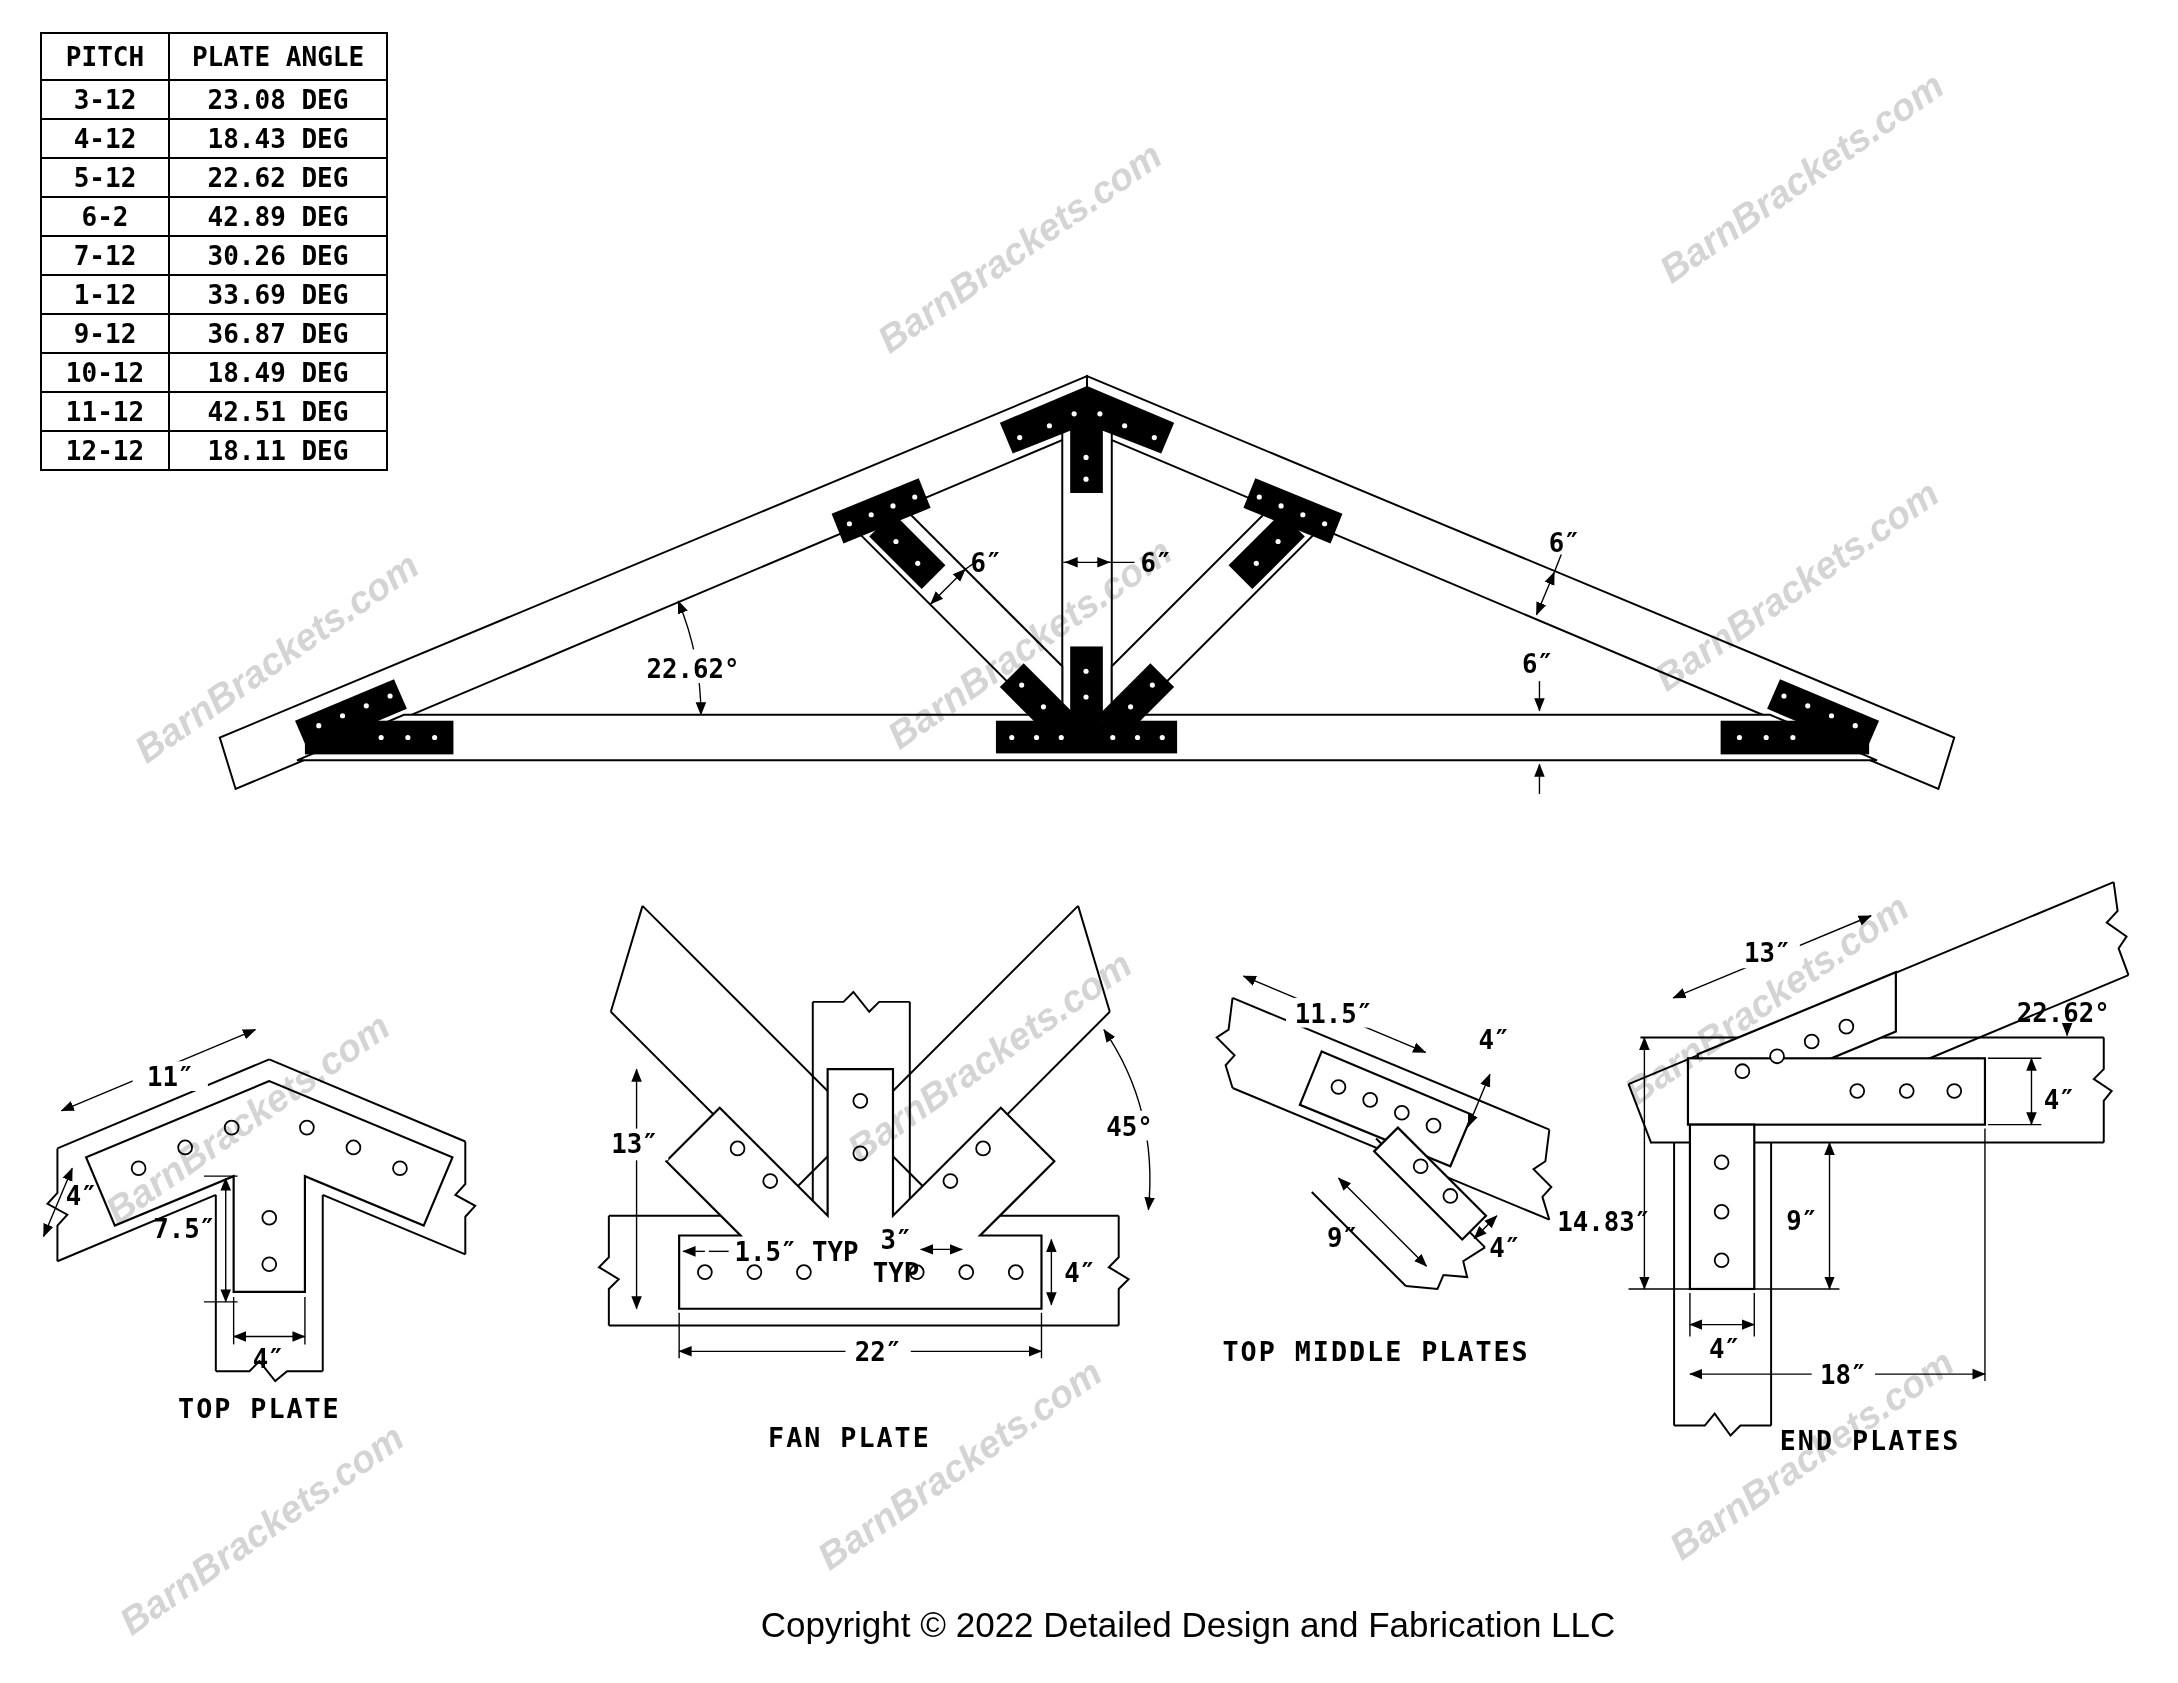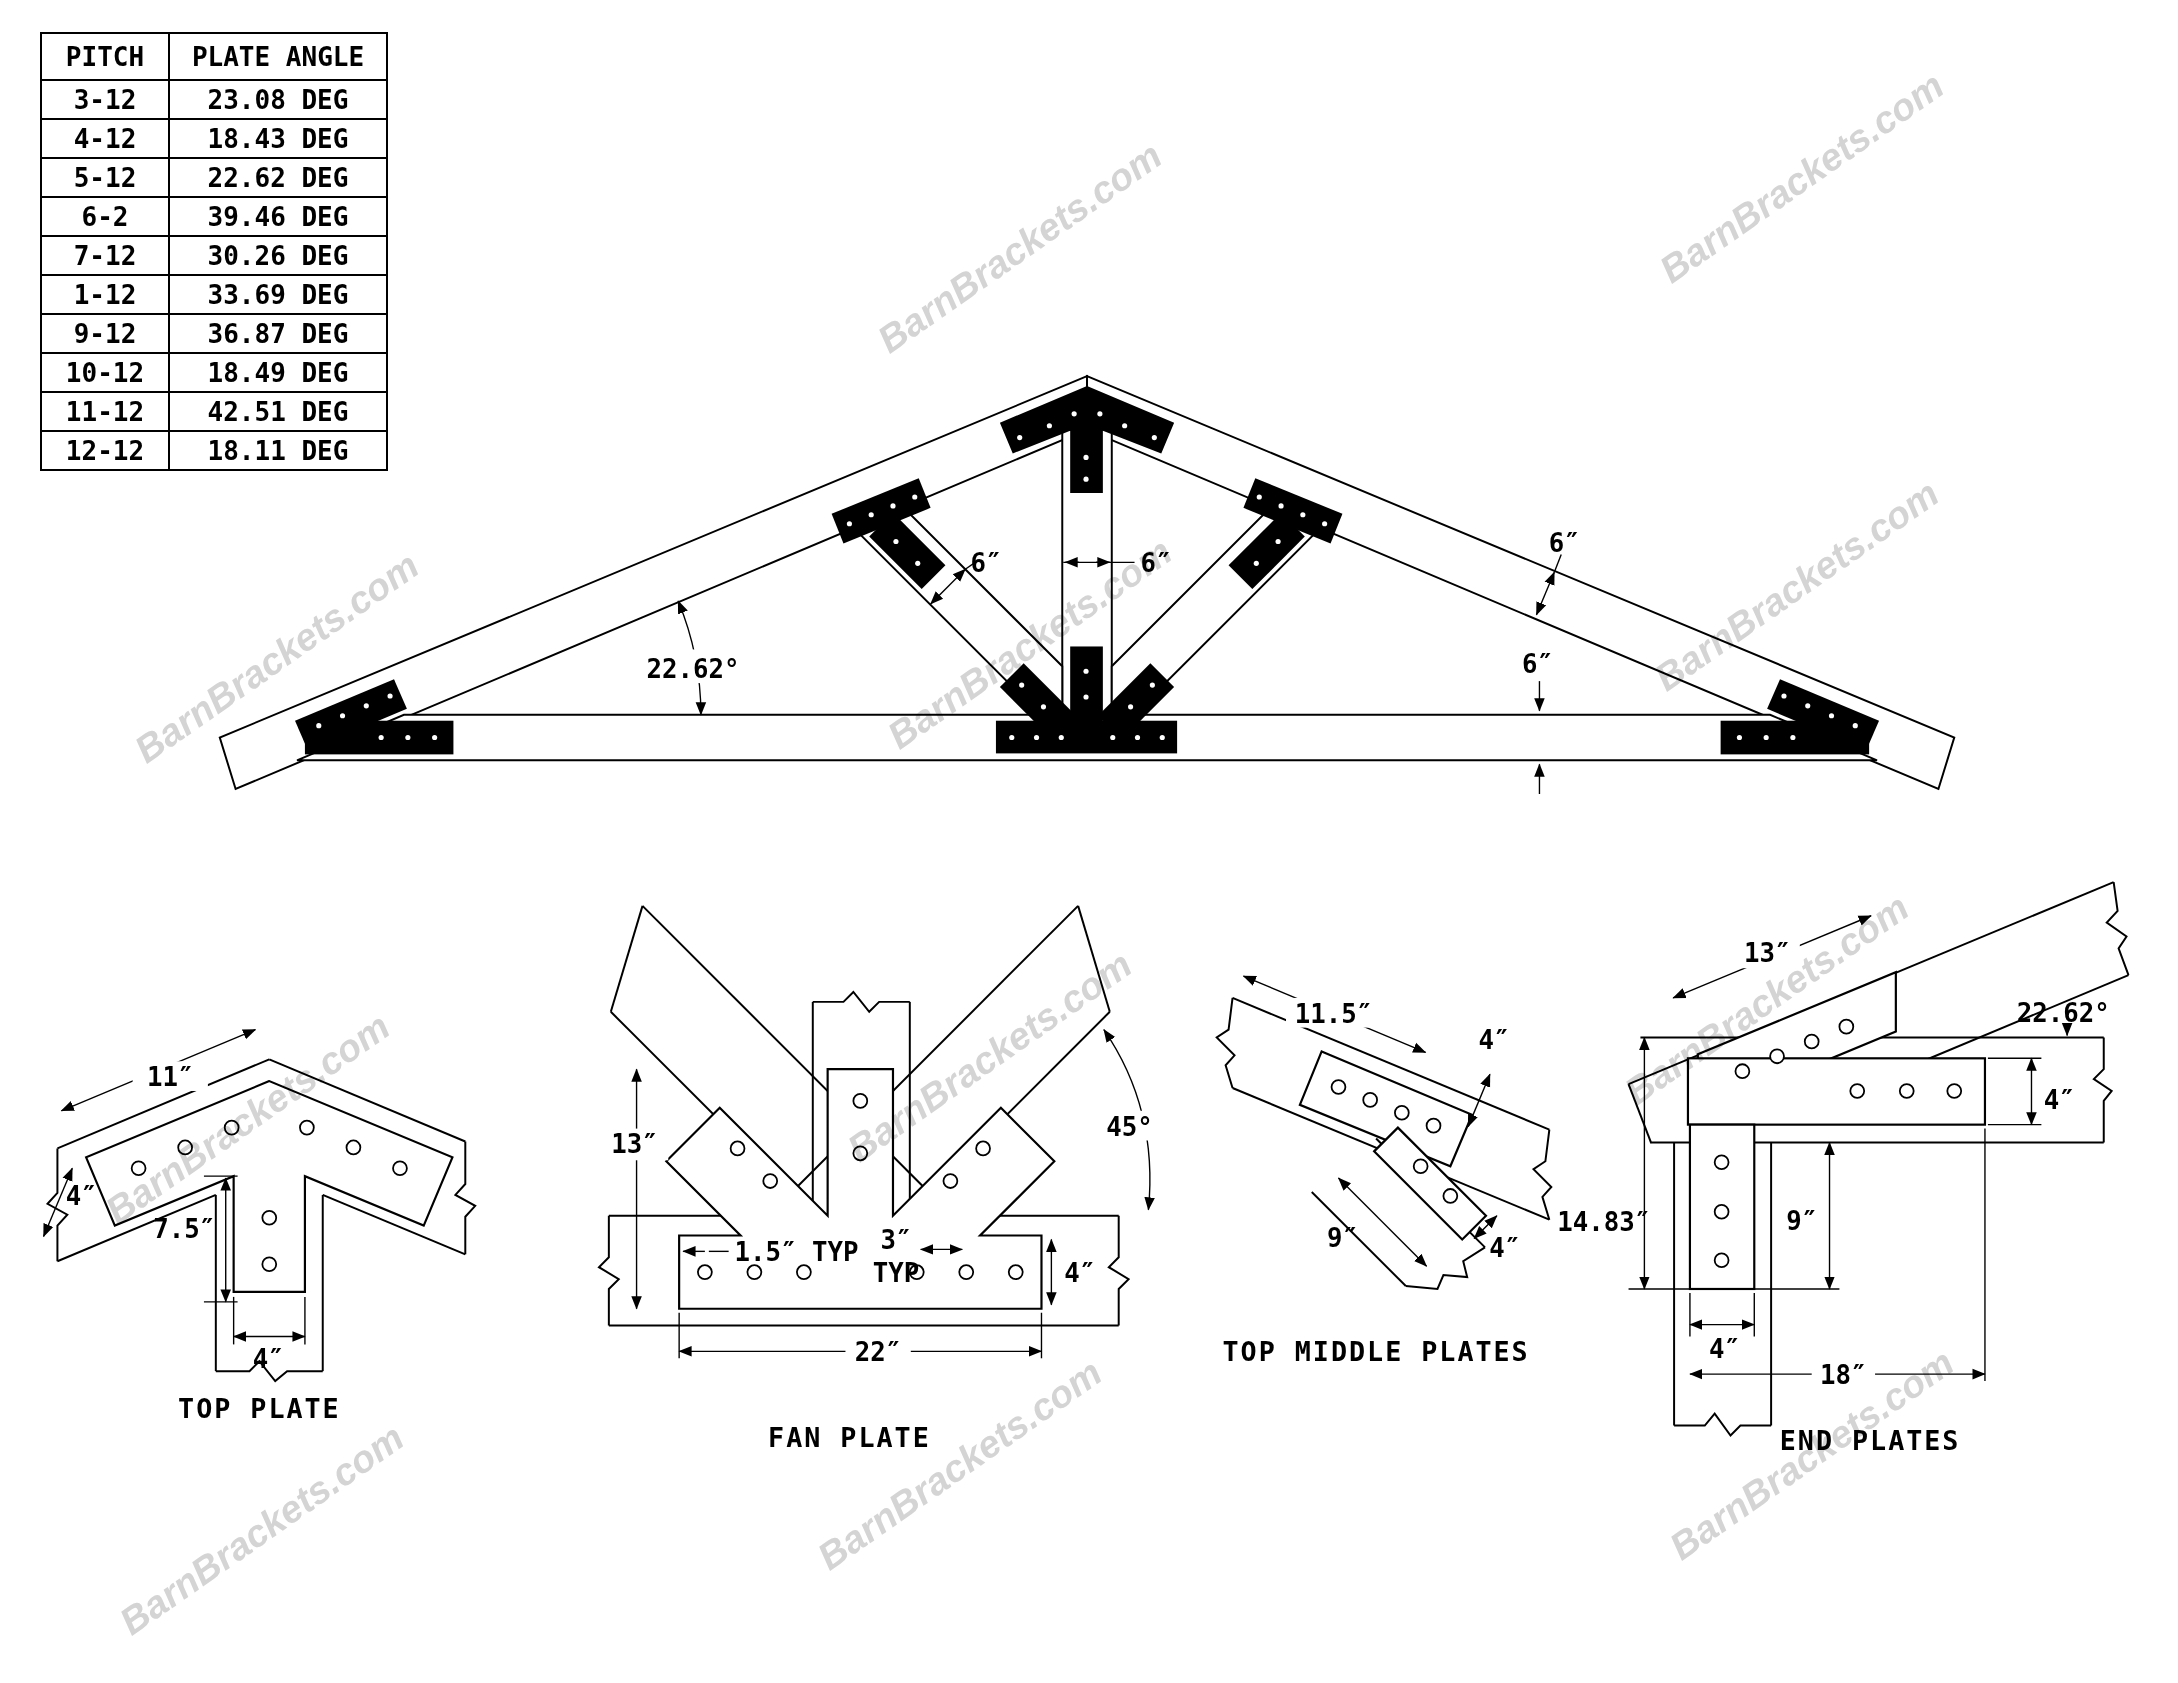--- a/index.html
+++ b/index.html
@@ -52,21 +52,21 @@
     <tr>
           <td>4-12</td>
           <td>18.43 DEG</td>
         </tr>
     <tr>
           <td>5-12</td>
           <td>22.62 DEG</td>
         </tr>
     <tr>
           <td>6-2</td>
-          <td>39.46 DEG</td>
+          <td>42.89 DEG</td>
         </tr>
     <tr>
           <td>7-12</td>
           <td>30.26 DEG</td>
         </tr>
     <tr>
           <td>1-12</td>
           <td>33.69 DEG</td>
         </tr>
     <tr>
@@ -387,14 +387,15 @@
   <div class="wm" style="left:277px;top:658px">BarnBrackets.com</div>
   <div class="wm" style="left:1030px;top:644px">BarnBrackets.com</div>
   <div class="wm" style="left:1797px;top:586px">BarnBrackets.com</div>
   <div class="wm" style="left:248px;top:1119px">BarnBrackets.com</div>
   <div class="wm" style="left:990px;top:1057px">BarnBrackets.com</div>
   <div class="wm" style="left:1767px;top:1000px">BarnBrackets.com</div>
   <div class="wm" style="left:262px;top:1530px">BarnBrackets.com</div>
   <div class="wm" style="left:960px;top:1465px">BarnBrackets.com</div>
   <div class="wm" style="left:1812px;top:1455px">BarnBrackets.com</div>
 
+  <div class="copyright">Copyright © 2022 Detailed Design and Fabrication LLC</div>
 </div>
 
 
 </body></html>

